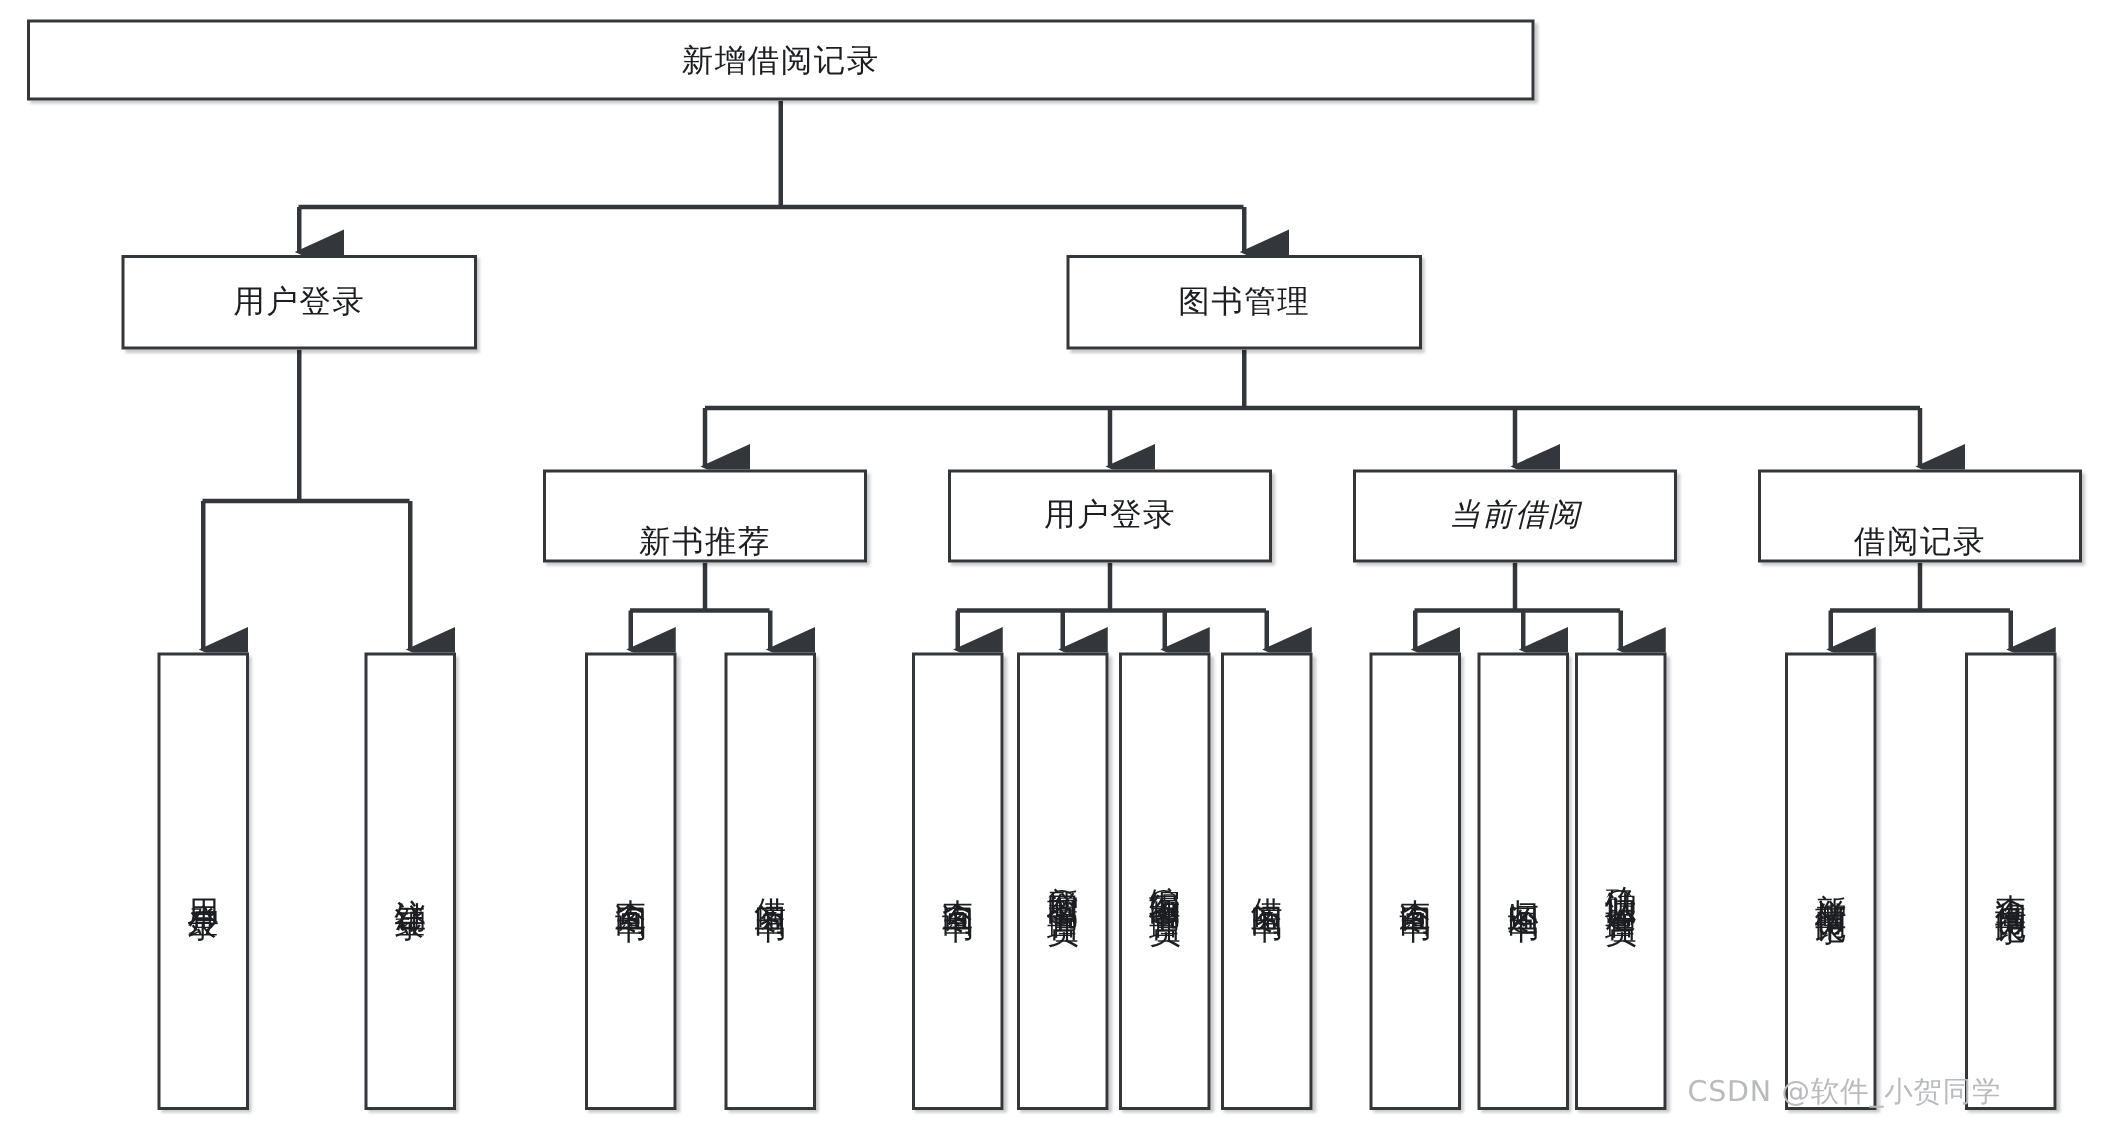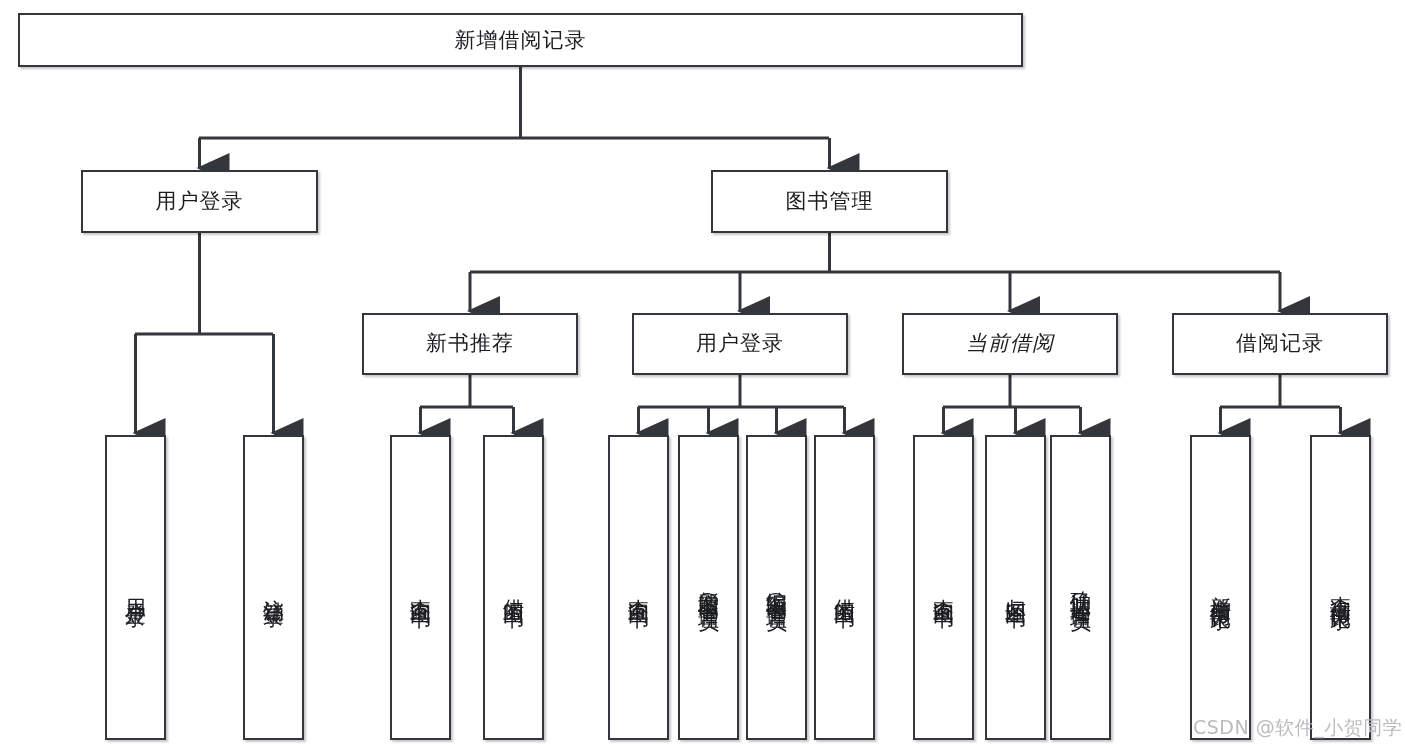--- a/index.html
+++ b/index.html
@@ -116,30 +116,30 @@
   <div id="node-layer">
       <div class="node node-root" style="left: 18px; top: 13px; width: 1005px; height: 54px;">
         <span>新增借阅记录</span>
       </div>
       <div class="node node-h" style="left: 81px; top: 170px; width: 237px; height: 63px;">
         <span>用户登录</span>
       </div>
       <div class="node node-h" style="left: 711px; top: 170px; width: 237px; height: 63px; justify-content: center;">
         <span>图书管理</span>
       </div>
-      <div class="node node-h" style="left: 362px; top: 313px; width: 216px; height: 62px;">
+      <div class="node node-h" style="left: 362px; top: 313px; width: 216px; height: 62px; align-items: flex-end;">
         <span>新书推荐</span>
       </div>
       <div class="node node-h" style="left: 632px; top: 313px; width: 216px; height: 62px;">
         <span>用户登录</span>
       </div>
       <div class="node node-h" style="left: 902px; top: 313px; width: 216px; height: 62px; font-style: italic;">
         <span>当前借阅</span>
       </div>
-      <div class="node node-h" style="left: 1172px; top: 313px; width: 216px; height: 62px;">
+      <div class="node node-h" style="left: 1172px; top: 313px; width: 216px; height: 62px; align-items: flex-end;">
         <span>借阅记录</span>
       </div>
       <div class="node node-v" style="left: 105px; top: 435px; width: 61px; height: 305px;">
         <span>用户登录</span>
       </div>
       <div class="node node-v" style="left: 243px; top: 435px; width: 61px; height: 305px;">
         <span>注销登录</span>
       </div>
       <div class="node node-v" style="left: 390px; top: 435px; width: 61px; height: 305px;">
         <span>查询图书</span>
@@ -169,15 +169,15 @@
         <span>确认归还（管理员）</span>
       </div>
       <div class="node node-v" style="left: 1190px; top: 435px; width: 61px; height: 305px;">
         <span>新增借阅记录</span>
       </div>
       <div class="node node-v" style="left: 1310px; top: 435px; width: 61px; height: 305px;">
         <span>查询借阅记录</span>
       </div>
     </div>
 
-  <div class="watermark" style="left:1193px; top:715px;">CSDN @软件_小贺同学</div>
+  <div class="watermark" style="left:1125px; top:715px;">CSDN @软件_小贺同学</div>
 
 </div>
 
 </body></html>

